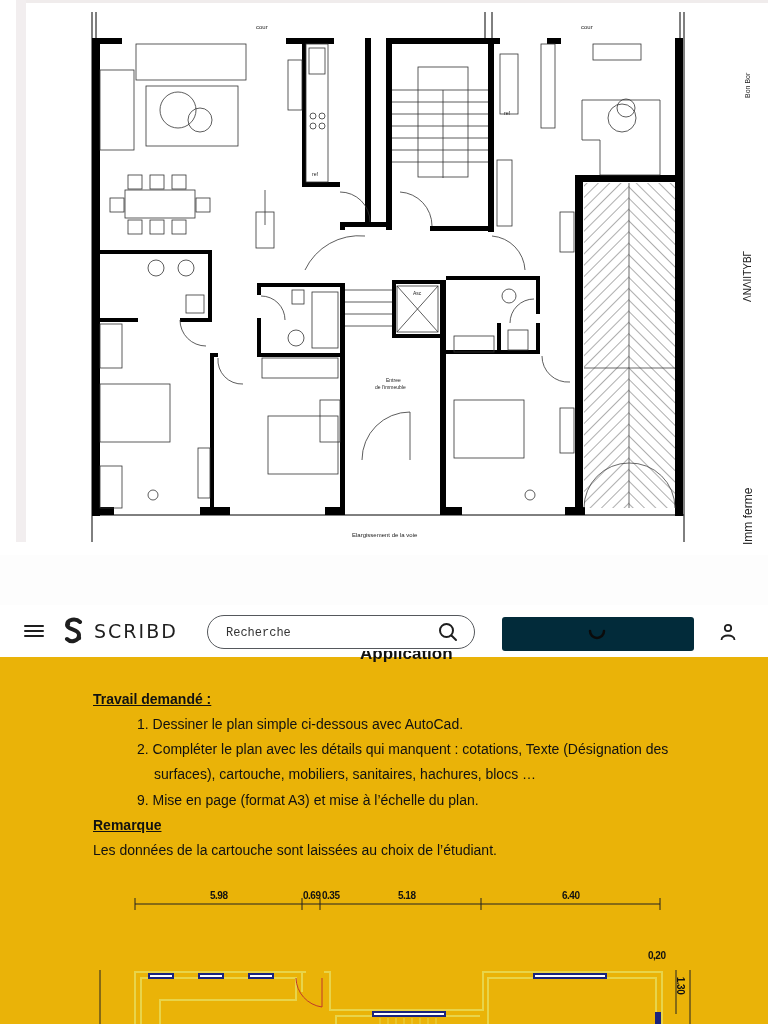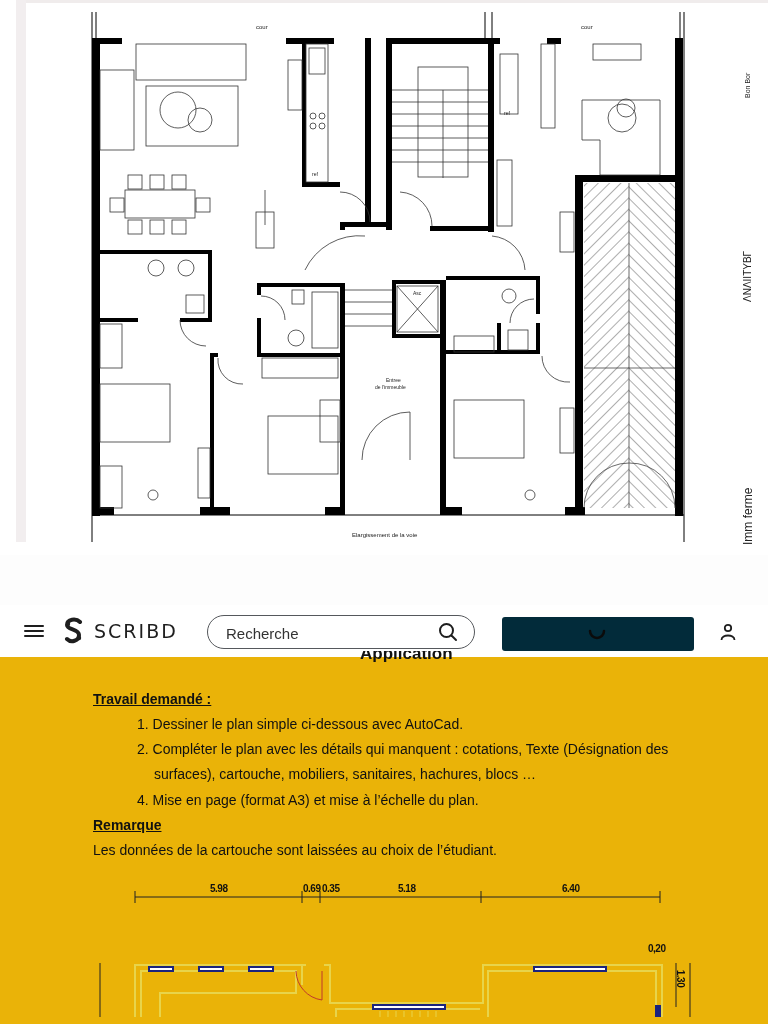--- a/index.html
+++ b/index.html
@@ -10,35 +10,35 @@
   .plan-svg{position:absolute;left:0;top:0;width:768px;height:555px;}
   .side-label{position:absolute;font-size:11px;color:#222;transform:rotate(-90deg);transform-origin:left top;white-space:nowrap;font-family:"Liberation Sans",sans-serif;}
   .gap{position:absolute;left:0;top:555px;width:768px;height:50px;background:#fdfdfd;}
   
   .header{position:absolute;left:0;top:605px;width:768px;height:52px;background:#ffffff;}
   .menu-btn{position:absolute;left:24px;top:20px;width:20px;height:14px;cursor:pointer;}
   .menu-btn span{display:block;height:2px;background:#1e1e1e;margin-bottom:3px;border-radius:1px;}
   .logo{position:absolute;left:62px;top:12px;height:28px;display:flex;align-items:center;}
   .logo-text{font-size:19px;letter-spacing:2px;color:#1e1e1e;margin-left:8px;font-family:"DejaVu Sans",sans-serif;}
   .search{position:absolute;left:207px;top:10px;width:268px;height:34px;border:1.5px solid #55585c;border-radius:18px;box-sizing:border-box;background:#fff;}
-  .search input{position:absolute;left:16px;top:6px;width:200px;height:20px;border:none;outline:none;font-size:15px;color:#14532d;background:transparent;font-family:Liberation Sans, sans-serif;}
+  .search input{position:absolute;left:16px;top:6px;width:200px;height:20px;border:none;outline:none;font-size:12px;color:#14532d;background:transparent;font-family:Liberation Mono, monospace;}
   .search input::placeholder{color:#333;}
   .search-icon{position:absolute;right:16px;top:6px;width:20px;height:20px;cursor:pointer;}
   .cta{position:absolute;left:502px;top:12px;width:192px;height:34px;background:#022b3a;border-radius:3px;cursor:pointer;}
   .spinner{position:absolute;left:86px;top:8px;width:18px;height:18px;}
   .user-icon{position:absolute;left:718px;top:18px;width:20px;height:20px;cursor:pointer;}
   
   .doc{position:absolute;left:0;top:657px;width:768px;height:367px;background:#eab308;}
   .app-title{position:absolute;left:360px;top:-6px;font-size:17px;font-weight:bold;color:#111;height:14px;overflow:hidden;line-height:26px;}
   .app-title span{display:block;margin-top:-10px;}
   .section-head{position:absolute;left:93px;font-size:14px;font-weight:bold;color:#111;text-decoration:underline;}
   .item{position:absolute;left:93px;font-size:14px;color:#111;margin-left:44px;}
   .item.indent{left:110px;}
   .note{position:absolute;left:93px;font-size:14px;color:#111;}
-  .drawing{position:absolute;left:0;top:218px;width:768px;height:142px;}
+  .drawing{position:absolute;left:0;top:225px;width:768px;height:142px;}
   .dim{position:absolute;font-size:10px;font-weight:bold;color:#111;letter-spacing:-0.5px;}
 </style>
 </head>
 <body>
 
 <div class="top-strip">
   <div class="edge-left"></div>
   <div class="edge-top"></div>
   <svg class="plan-svg" viewBox="0 0 768 555">
     <g fill="none" stroke="#000" stroke-width="1">
@@ -267,21 +267,21 @@
 </div>
 
 <div class="doc">
   <div class="app-title">
       <span>Application</span>
     </div>
   <div class="section-head" style="top:34px;">Travail demandé :</div>
   <div class="item" style="top:59px;">1. Dessiner le plan simple ci-dessous avec AutoCad.</div>
   <div class="item" style="top:84px;">2. Compléter le plan avec les détails qui manquent : cotations, Texte (Désignation des</div>
   <div class="item indent" style="top:109px;">surfaces), cartouche, mobiliers, sanitaires, hachures, blocs …</div>
-  <div class="item" style="top:135px;">4. Mise en page (format A3) et mise à l’échelle du plan.</div>
+  <div class="item" style="top:135px;">9. Mise en page (format A3) et mise à l’échelle du plan.</div>
   <div class="section-head" style="top:160px;text-align:right;">Remarque</div>
   <div class="note" style="top:185px;">Les données de la cartouche sont laissées au choix de l’étudiant.</div>
 
   <div class="drawing">
     <svg width="768" height="142" viewBox="0 0 768 142">
 
       <g stroke="#222" stroke-width="1" fill="none">
         <line x1="135" y1="22" x2="660" y2="22"></line>
         <line x1="135" y1="16" x2="135" y2="28"></line>
         <line x1="302" y1="16" x2="302" y2="28"></line>

